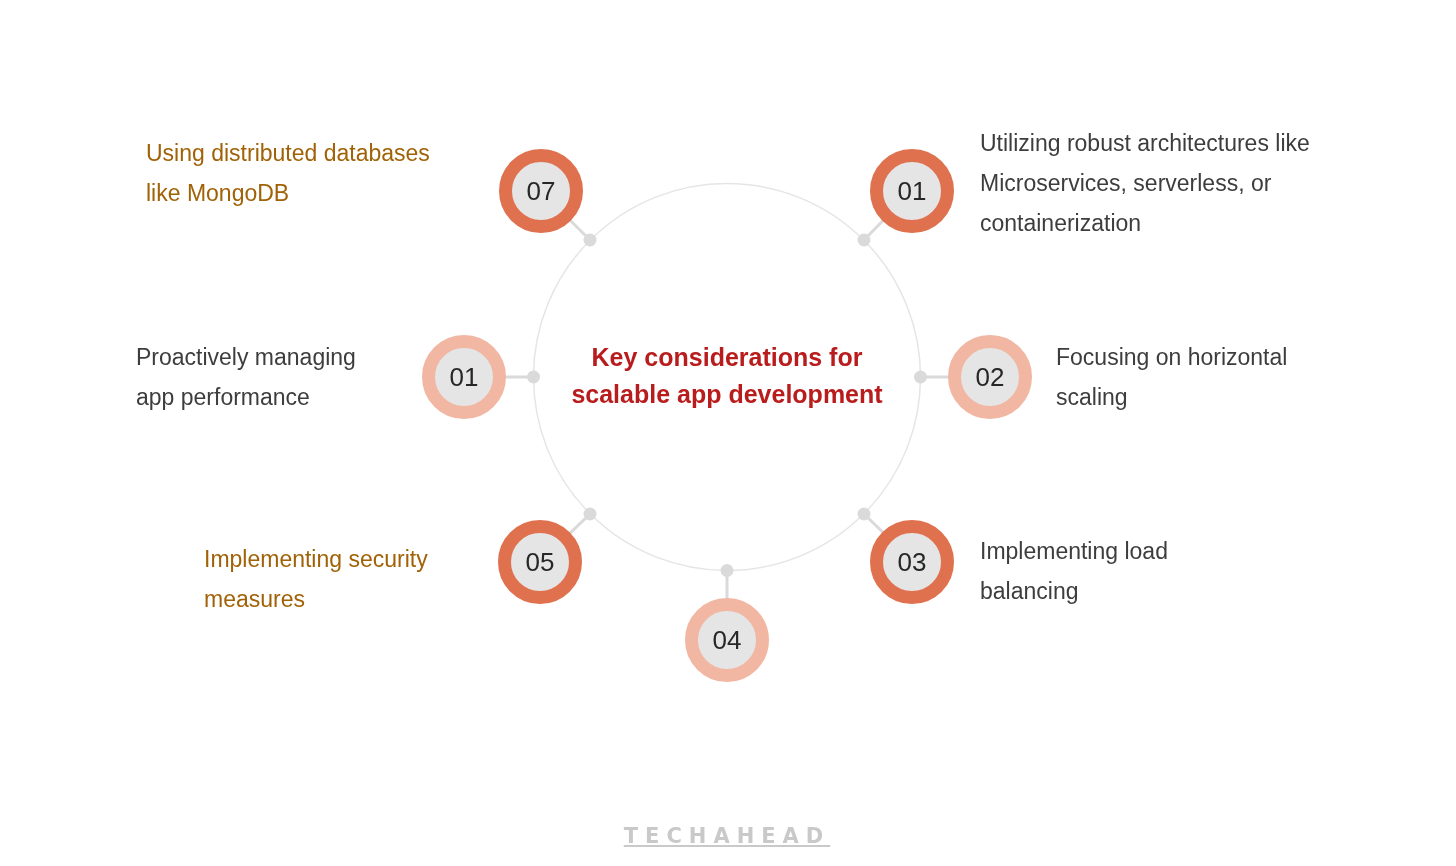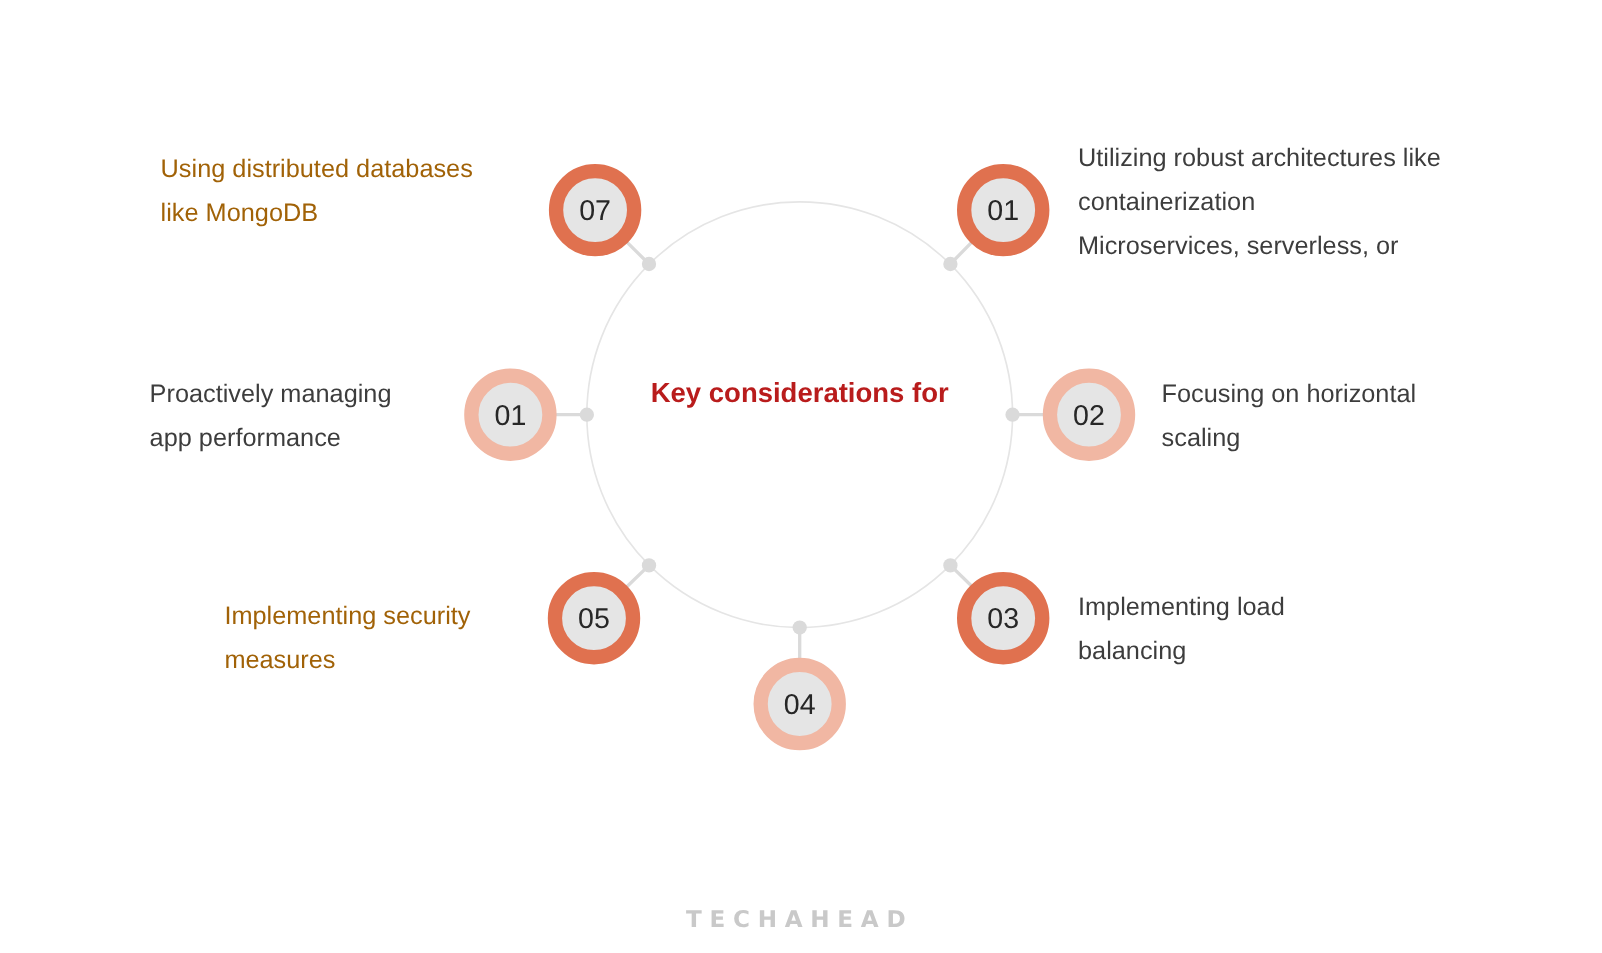--- a/index.html
+++ b/index.html
@@ -51,20 +51,21 @@
     position:absolute;
     left:527px;
     top:824px;
     width:400px;
     text-align:center;
     font-family:"DejaVu Sans", sans-serif;
     font-weight:800;
     font-size:21px;
     letter-spacing:7px;
     color:#c9c9c9;
+    text-decoration:underline;
   }
 </style>
 </head>
 <body>
 
 <div class="canvas">
 
   <svg class="wires" width="1456" height="866" viewBox="0 0 1456 866">
     <circle cx="727" cy="377" r="193.5" fill="none" stroke-width="1.5" style="stroke: rgb(229, 229, 229);"></circle>
 
@@ -84,20 +85,21 @@
       <circle cx="864" cy="514" r="6.5"></circle>
       <circle cx="727" cy="570.5" r="6.5"></circle>
       <circle cx="590" cy="514" r="6.5"></circle>
       <circle cx="533.5" cy="377" r="6.5"></circle>
       <circle cx="590" cy="240" r="6.5"></circle>
     </g>
   </svg>
 
   <div class="hub-title" style="color: #b91c1c;">
     <span>Key considerations for</span>
+    <span>scalable app development</span>
   </div>
 
   <div class="node" style="left: 870px; top: 149px; border-color: rgb(224, 113, 79);">
     <span>01</span>
   </div>
   <div class="node" style="left: 948px; top: 335px; border-color: rgb(241, 183, 163);">
     <span>02</span>
   </div>
   <div class="node" style="left: 870px; top: 520px; border-color: rgb(224, 113, 79);">
     <span>03</span>
@@ -110,22 +112,22 @@
   </div>
   <div class="node" style="left: 422px; top: 335px; border-color: rgb(241, 183, 163);">
     <span>01</span>
   </div>
   <div class="node" style="left: 499px; top: 149px; border-color: rgb(224, 113, 79);">
     <span>07</span>
   </div>
 
   <div class="label" style="left: 980px; top: 123px; color: rgb(61, 61, 61);">
     <span>Utilizing robust architectures like</span>
+    <span>Microservices, serverless, or</span>
     <span>containerization</span>
-    <span>Microservices, serverless, or</span>
   </div>
   <div class="label" style="left: 1056px; top: 337px; color: rgb(61, 61, 61);">
     <span>Focusing on horizontal</span>
     <span>scaling</span>
   </div>
   <div class="label" style="left: 980px; top: 531px; color: rgb(61, 61, 61);">
     <span>Implementing load</span>
     <span>balancing</span>
   </div>
   <div class="label" style="left: 204px; top: 539px; color: #a16207;">

